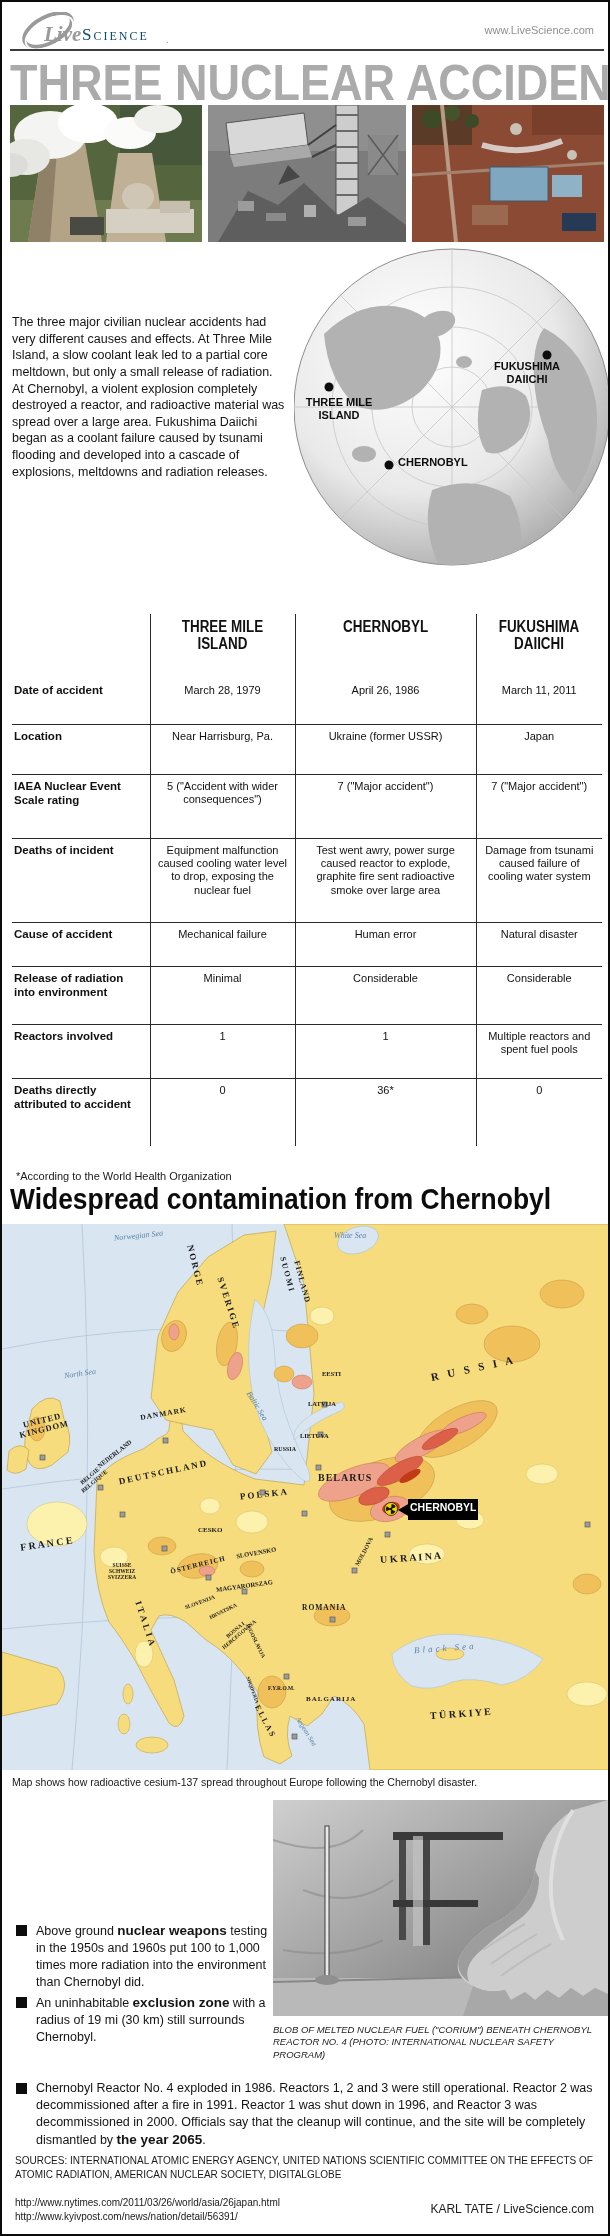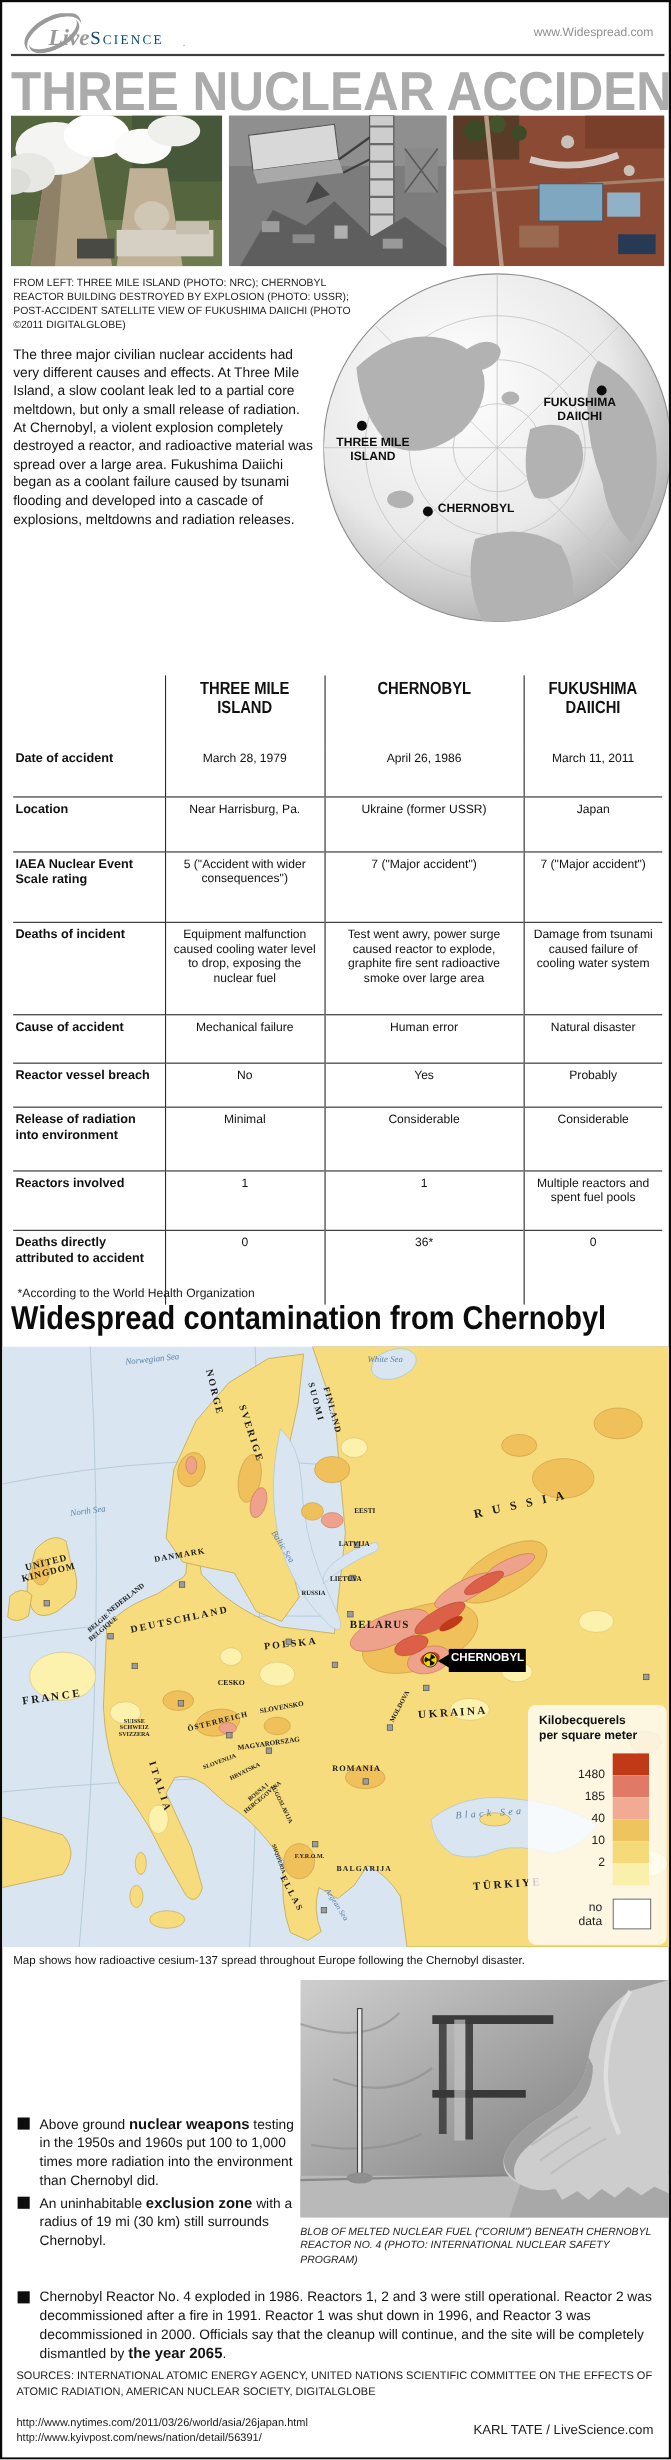--- a/index.html
+++ b/index.html
@@ -70,21 +70,21 @@
 
   <div class="hdr-logo">
     <svg class="logo-swoosh" width="60" height="42" viewBox="0 0 60 42">
       <ellipse cx="30" cy="18" rx="26" ry="13" fill="none" stroke="#9a9a9a" stroke-width="4" transform="rotate(-28 30 18)"></ellipse>
       <ellipse cx="30" cy="18" rx="26" ry="13" fill="none" stroke="#fff" stroke-width="2" transform="rotate(-28 30 18) translate(0,3)"></ellipse>
     </svg>
     <span class="logo-live">Live</span>
     <span class="logo-science">Science</span>
     <span class="logo-dot">.</span>
   </div>
-  <div class="hdr-url">www.Widespread.com</div>
+  <div class="hdr-url">www.LiveScience.com</div>
   <div class="hdr-rule"></div>
 
   <div class="big-title">THREE NUCLEAR ACCIDENTS</div>
 
   <div class="photo" style="left:8px;width:192px;">
     <svg width="192" height="137" viewBox="0 0 192 137">
       <rect width="192" height="137" fill="#55663e"></rect>
       <rect x="110" y="0" width="82" height="60" fill="#47583a"></rect>
       <rect x="0" y="95" width="192" height="42" fill="#6d7b4f"></rect>
       <path d="M18,137 L34,32 L74,32 L92,137 Z" fill="#b3a488"></path>
@@ -134,21 +134,20 @@
       <rect x="78" y="62" width="58" height="34" fill="#7fa8c0" stroke="#3e5a6e" stroke-width="1"></rect>
       <rect x="140" y="70" width="30" height="22" fill="#90b2c6"></rect>
       <rect x="60" y="100" width="36" height="20" fill="#9a6a50"></rect>
       <rect x="150" y="108" width="34" height="18" fill="#273a55"></rect>
       <path d="M70,40 Q110,52 150,36" stroke="#e9e9e9" stroke-width="6" fill="none" opacity=".8"></path>
       <circle cx="104" cy="24" r="6" fill="#c8c2b6"></circle>
       <circle cx="160" cy="50" r="5" fill="#c8c2b6"></circle>
     </svg>
   </div>
 
-  <div class="photo-caption">FROM LEFT: THREE MILE ISLAND (PHOTO: NRC); CHERNOBYL REACTOR BUILDING DESTROYED BY EXPLOSION (PHOTO: USSR); POST-ACCIDENT SATELLITE VIEW OF FUKUSHIMA DAIICHI (PHOTO ©2011 DIGITALGLOBE)</div>
   <div class="intro">The three major civilian nuclear accidents had very different causes and effects. At Three Mile Island, a slow coolant leak led to a partial core meltdown, but only a small release of radiation. At Chernobyl, a violent explosion completely destroyed a reactor, and radioactive material was spread over a large area. Fukushima Daiichi began as a coolant failure caused by tsunami flooding and developed into a cascade of explosions, meltdowns and radiation releases.</div>
 
   <div class="globe">
     <svg width="316" height="330" viewBox="0 0 316 330">
       <defs>
         <radialGradient id="sph" cx="38%" cy="32%" r="75%">
           <stop offset="0%" stop-color="#ffffff"></stop>
           <stop offset="60%" stop-color="#e9e9e9"></stop>
           <stop offset="100%" stop-color="#a8a8a8"></stop>
         </radialGradient>
@@ -223,26 +222,20 @@
       <td class="rl" style="height:76px">Deaths of incident</td>
       <td class="vb dc">Equipment malfunction caused cooling water level to drop, exposing the nuclear fuel</td>
       <td class="vb dc">Test went awry, power surge caused reactor to explode, graphite fire sent radioactive smoke over large area</td>
       <td class="vb dc">Damage from tsunami caused failure of cooling water system</td>
     </tr>
     <tr class="hl">
       <td class="rl" style="height:36px">Cause of accident</td>
       <td class="vb dc">Mechanical failure</td>
       <td class="vb dc">Human error</td>
       <td class="vb dc">Natural disaster</td>
-    </tr>
-    <tr class="hl">
-      <td class="rl" style="height:32px">Reactor vessel breach</td>
-      <td class="vb dc">No</td>
-      <td class="vb dc">Yes</td>
-      <td class="vb dc">Probably</td>
     </tr>
     <tr class="hl">
       <td class="rl" style="height:50px">Release of radiation into environment</td>
       <td class="vb dc">Minimal</td>
       <td class="vb dc">Considerable</td>
       <td class="vb dc">Considerable</td>
     </tr>
     <tr class="hl">
       <td class="rl" style="height:46px">Reactors involved</td>
       <td class="vb dc">1</td>
@@ -415,38 +408,20 @@
     <span class="ml" style="left: 300px; top: 380px; font-size: 7.5px; letter-spacing: 1px; white-space: pre-line;">ROMANIA</span>
     <span class="ml" style="left: 248px; top: 398px; font-size: 5.5px; transform: rotate(64deg); transform-origin: left top; white-space: pre-line;">JUGOSLAVIJA</span>
     <span class="ml" style="left: 304px; top: 440px; font-size: 7px; letter-spacing: 1px; white-space: pre-line; margin-top: 32px;">BALGARIJA</span>
     <span class="ml" style="left: 266px; top: 461px; font-size: 5.5px; white-space: pre-line;">F.Y.R.O.M.</span>
     <span class="ml" style="left: 248px; top: 452px; font-size: 5px; transform: rotate(70deg); transform-origin: left top; white-space: pre-line;">SHQIPERIA</span>
     <span class="ml" style="left: 258px; top: 480px; font-size: 8px; letter-spacing: 2px; transform: rotate(62deg); transform-origin: left top; white-space: pre-line;">ELLAS</span>
     <span class="ml sea" style="left: 298px; top: 492px; font-size: 7px; transform: rotate(58deg); transform-origin: left top; white-space: pre-line;">Aegean Sea</span>
     <span class="ml" style="left: 428px; top: 484px; font-size: 10px; transform: rotate(-4deg); white-space: pre-line;">T Ü R K I Y E</span>
     <span class="ml sea ls3" style="left: 412px; top: 420px; font-size: 9px; transform: rotate(-4deg); white-space: pre-line;">Black Sea</span>
 
-    <div class="legend">
-      <div class="legend-title" style="white-space: pre-line;">Kilobecquerels
-per square meter</div>
-      <div class="lg-swatch" style="top: 44px; background: rgb(192, 58, 23);"></div>
-      <div class="lg-swatch" style="top: 64px; background: rgb(224, 122, 102);"></div>
-      <div class="lg-swatch" style="top: 84px; background: rgb(240, 171, 146);"></div>
-      <div class="lg-swatch" style="top: 104px; background: rgb(238, 196, 95);"></div>
-      <div class="lg-swatch" style="top: 124px; background: rgb(244, 218, 120);"></div>
-      <div class="lg-swatch" style="top: 144px; background: rgb(250, 240, 171);"></div>
-      <span class="lg-num" style="top:57px;">1480</span>
-      <span class="lg-num" style="top:77px;">185</span>
-      <span class="lg-num" style="top:97px;">40</span>
-      <span class="lg-num" style="top:117px;">10</span>
-      <span class="lg-num" style="top:137px;">2</span>
-      <span class="lg-nodata" style="white-space: pre-line;">no
-data</span>
-      <div class="nd-swatch"></div>
-    </div>
   </div>
 
   <div class="map-caption">Map shows how radioactive cesium-137 spread throughout Europe following the Chernobyl disaster.</div>
 
   <div class="bullet" style="left:14px;top:1920px;width:258px;">
     <div class="bsq"></div>
     <div><span>Above ground </span><span class="bb">nuclear weapons</span><span> testing in the 1950s and 1960s put 100 to 1,000 times more radiation into the environment than Chernobyl did.</span></div>
   </div>
   <div class="bullet" style="left:14px;top:1992px;width:258px;">
     <div class="bsq"></div>

